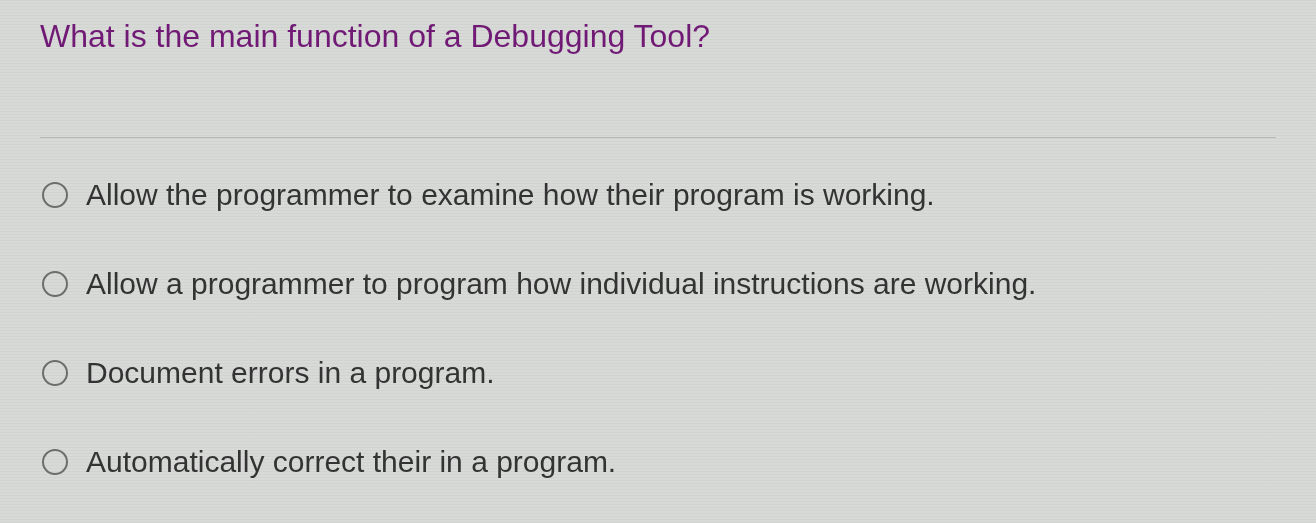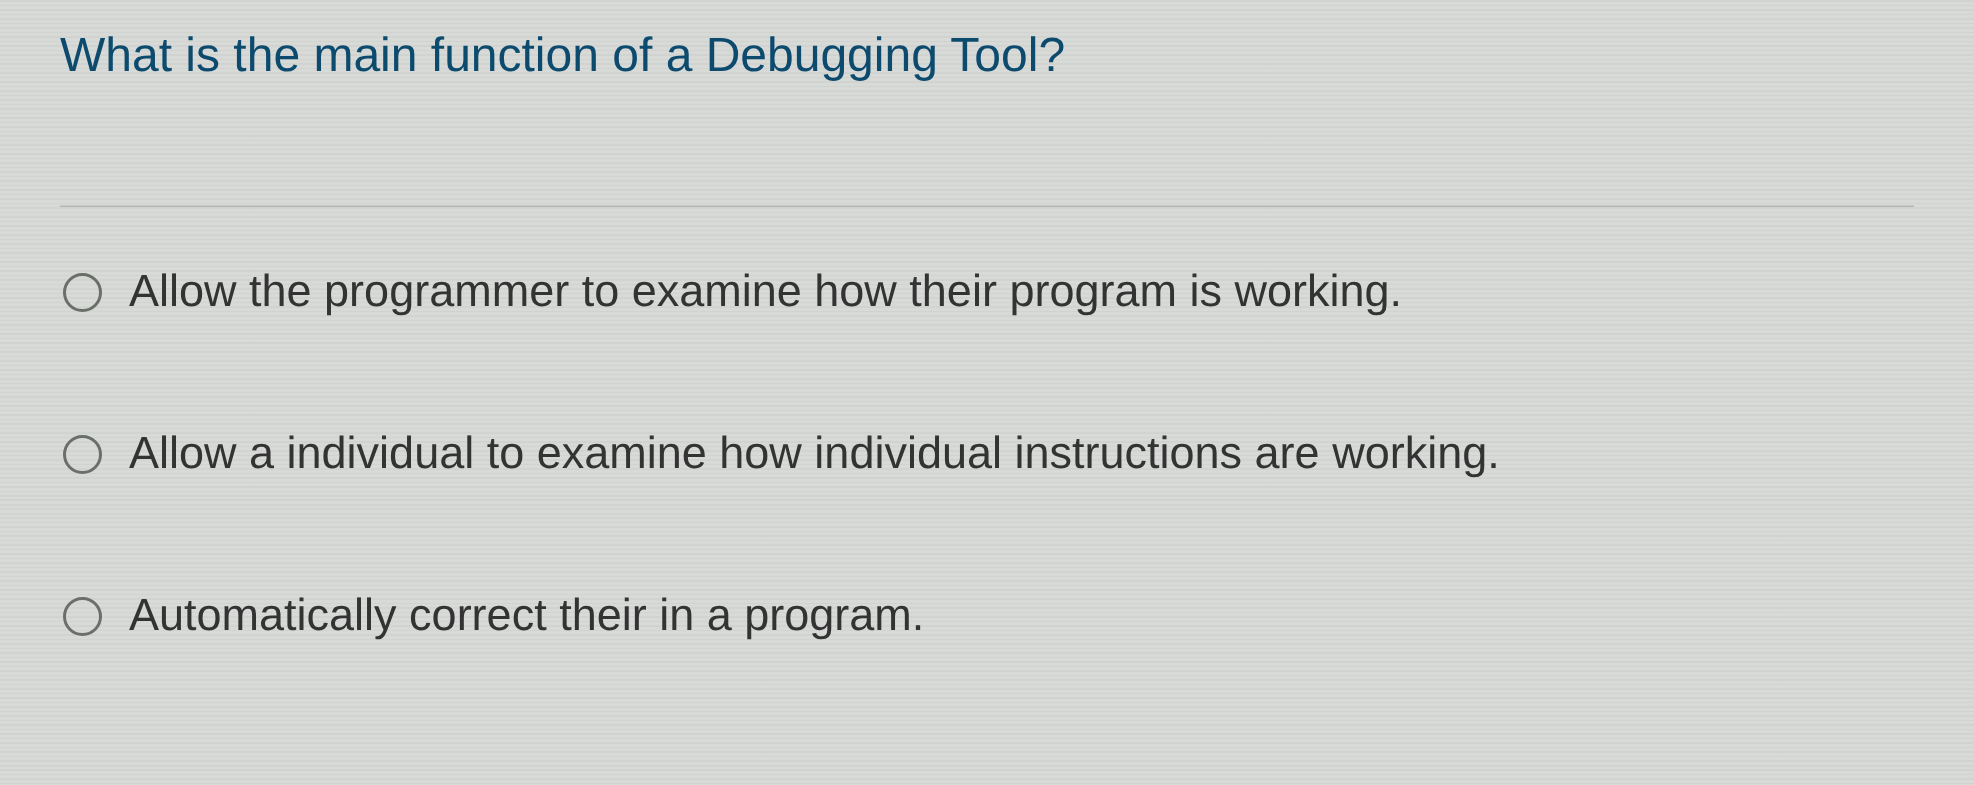--- a/index.html
+++ b/index.html
@@ -18,33 +18,33 @@
         transparent 3px
       );
       width: 1316px;
       height: 523px;
       padding: 18px 40px;
       color: #2b2b2b;
     }
     .question-text {
       font-size: 32px;
       font-weight: 400;
-      color: #0c4a6e;
+      color: #701a75;
       margin-bottom: 58px;
       padding-bottom: 24px;
     }
     .divider {
       border: none;
       border-top: 1px solid rgba(100,100,100,0.3);
       margin-bottom: 40px;
     }
     .options {
       display: flex;
       flex-direction: column;
-      gap: 74px;
+      gap: 55px;
       padding-left: 2px;
     }
     .option {
       display: flex;
       align-items: center;
       gap: 18px;
       cursor: pointer;
     }
     .radio {
       width: 26px;
@@ -67,19 +67,23 @@
 
 <hr class="divider">
 
 <div class="options">
   <div class="option">
     <span class="radio"></span>
     <span class="option-label">Allow the programmer to examine how their program is working.</span>
   </div>
   <div class="option">
     <span class="radio"></span>
-    <span class="option-label">Allow a individual to examine how individual instructions are working.</span>
+    <span class="option-label">Allow a programmer to program how individual instructions are working.</span>
+  </div>
+  <div class="option">
+    <span class="radio"></span>
+    <span class="option-label">Document errors in a program.</span>
   </div>
   <div class="option">
     <span class="radio"></span>
     <span class="option-label">Automatically correct their in a program.</span>
   </div>
 </div>
 
 </body></html>

